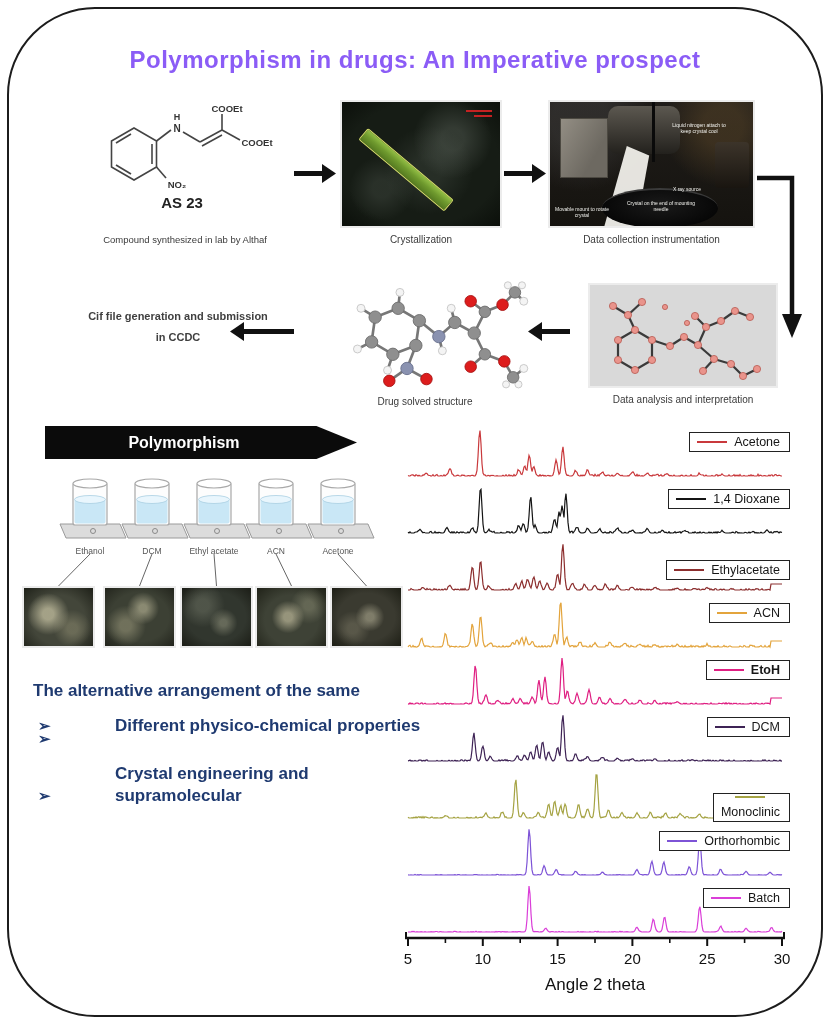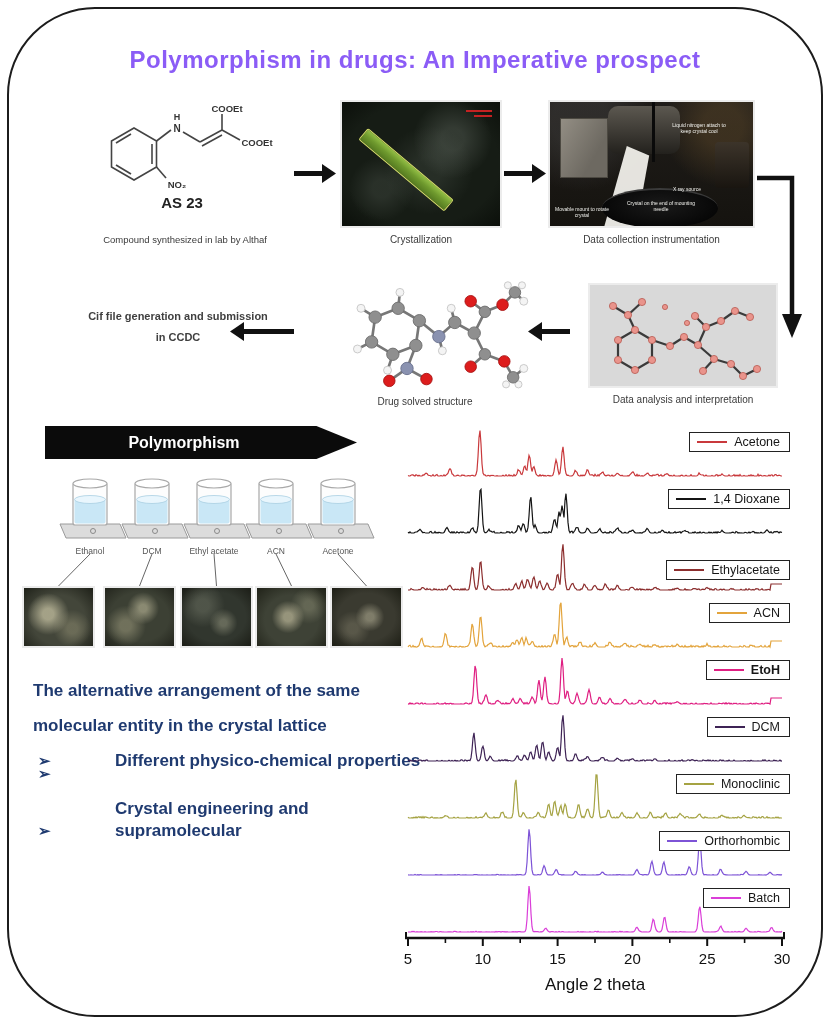--- a/index.html
+++ b/index.html
@@ -326,23 +326,20 @@
 
   <div class="abs photo-frame dish d1" style="left:22px;"></div>
   <div class="abs photo-frame dish d2" style="left:103px;"></div>
   <div class="abs photo-frame dish d3" style="left:180px;"></div>
   <div class="abs photo-frame dish d4" style="left:255px;"></div>
   <div class="abs photo-frame dish d5" style="left:330px;"></div>
 
   <div class="abs keypts" style="color:#1f3a70;">
       <div class="kp-row">
         <span class="kp-text">The alternative arrangement of the same</span>
-      </div>
-      <div class="kp-row">
-        <span class="kp-text">molecular entity in the crystal lattice</span>
       </div>
       <div class="kp-row kp-ind">
         <span class="kp-bullet">➢</span>
         <span class="kp-text">Different physico-chemical properties</span>
       </div>
       <div class="kp-row kp-ind">
         <span class="kp-bullet">➢</span>
       </div>
       <div class="kp-row kp-ind">
         <span class="kp-bullet">➢</span>
@@ -394,21 +391,21 @@
         <span>Ethylacetate</span>
       </div><div class="legend" style="top: 180px;">
         <span class="swatch" style="background: rgb(227, 164, 60);"></span>
         <span>ACN</span>
       </div><div class="legend" style="top: 237px; font-weight: bold;">
         <span class="swatch" style="background: rgb(223, 31, 130);"></span>
         <span>EtoH</span>
       </div><div class="legend" style="top: 294px;">
         <span class="swatch" style="background: rgb(62, 35, 85);"></span>
         <span>DCM</span>
-      </div><div class="legend" style="top: 351px;">
+      </div><div class="legend" style="top: 370px; flex-direction: column;">
         <span class="swatch" style="background: rgb(165, 163, 67);"></span>
         <span>Monoclinic</span>
       </div><div class="legend" style="top: 408px;">
         <span class="swatch" style="background: rgb(125, 83, 214);"></span>
         <span>Orthorhombic</span>
       </div><div class="legend" style="top: 465px;">
         <span class="swatch" style="background: rgb(218, 62, 216);"></span>
         <span>Batch</span>
       </div></div>
 </div>

